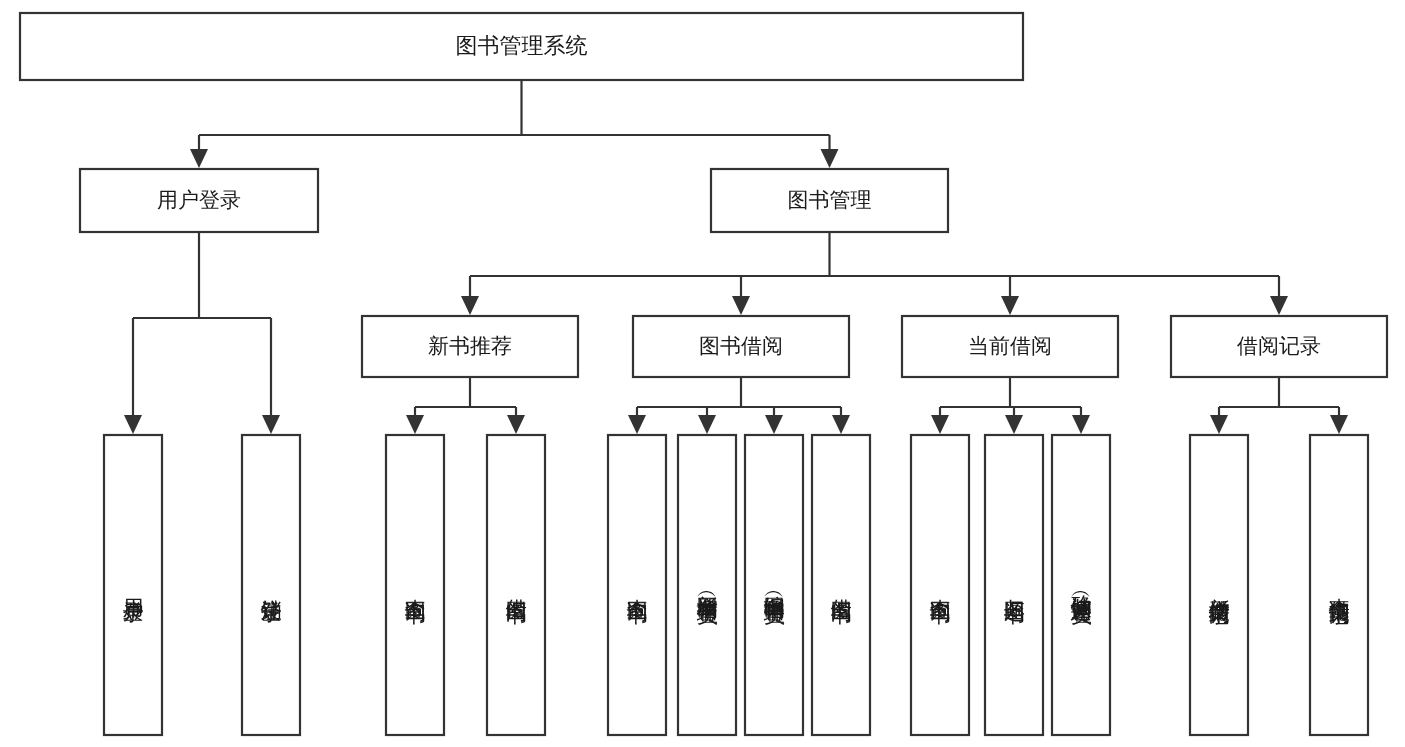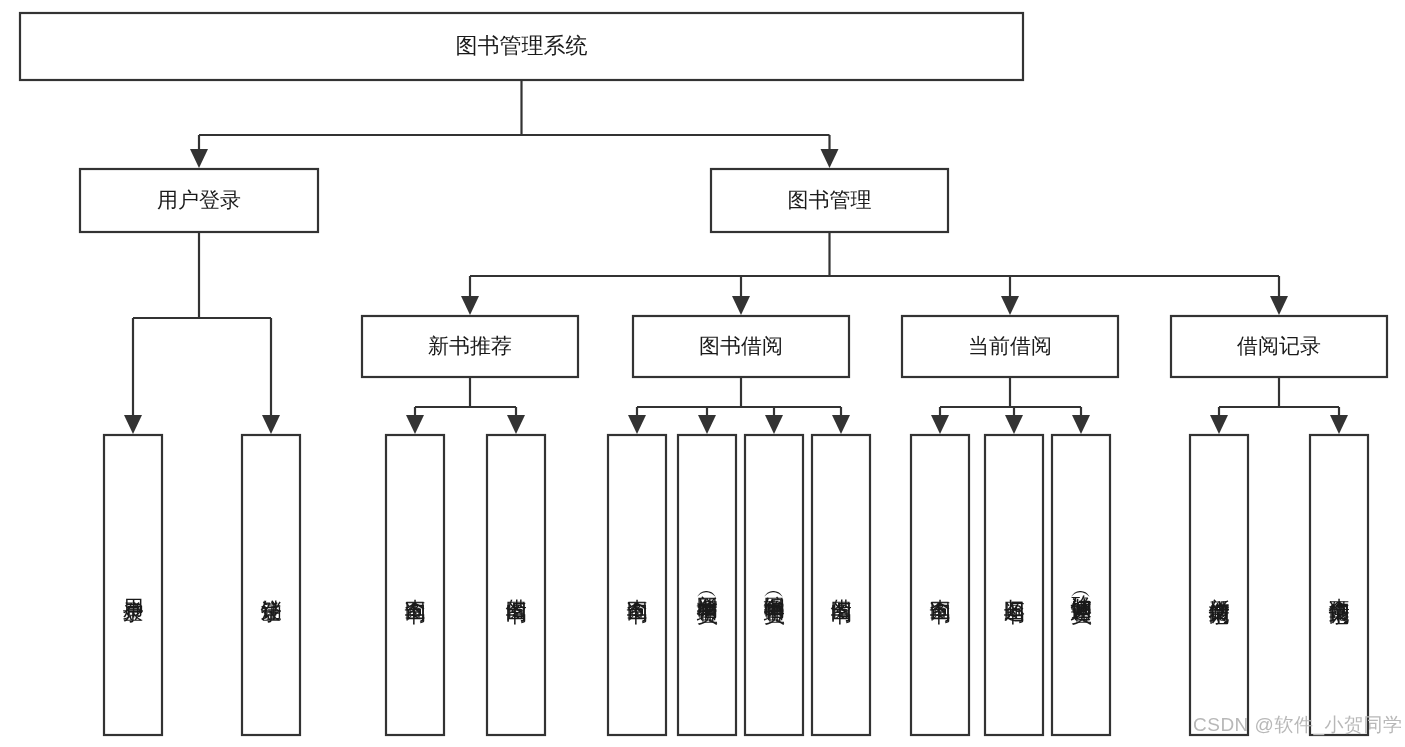--- a/index.html
+++ b/index.html
@@ -179,15 +179,14 @@
       <div class="leaf-label" style="left: 678px; top: 435px; width: 58px; height: 300px;">新增图书（管理员）</div>
       <div class="leaf-label" style="left: 745px; top: 435px; width: 58px; height: 300px;">编辑图书（管理员）</div>
       <div class="leaf-label" style="left: 812px; top: 435px; width: 58px; height: 300px;">借阅图书</div>
       <div class="leaf-label" style="left: 911px; top: 435px; width: 58px; height: 300px;">查询图书</div>
       <div class="leaf-label" style="left: 985px; top: 435px; width: 58px; height: 300px;">归还图书</div>
       <div class="leaf-label" style="left: 1052px; top: 435px; width: 58px; height: 300px;">确认归还（管理员）</div>
       <div class="leaf-label" style="left: 1190px; top: 435px; width: 58px; height: 300px;">新增借阅记录</div>
       <div class="leaf-label" style="left: 1310px; top: 435px; width: 58px; height: 300px;">查询借阅记录</div>
     </div>
 
-  <div class="watermark" style="left:1193px; top:712px;">CSDN @软件_小贺同学</div>
 
 </div>
 
 </body></html>

